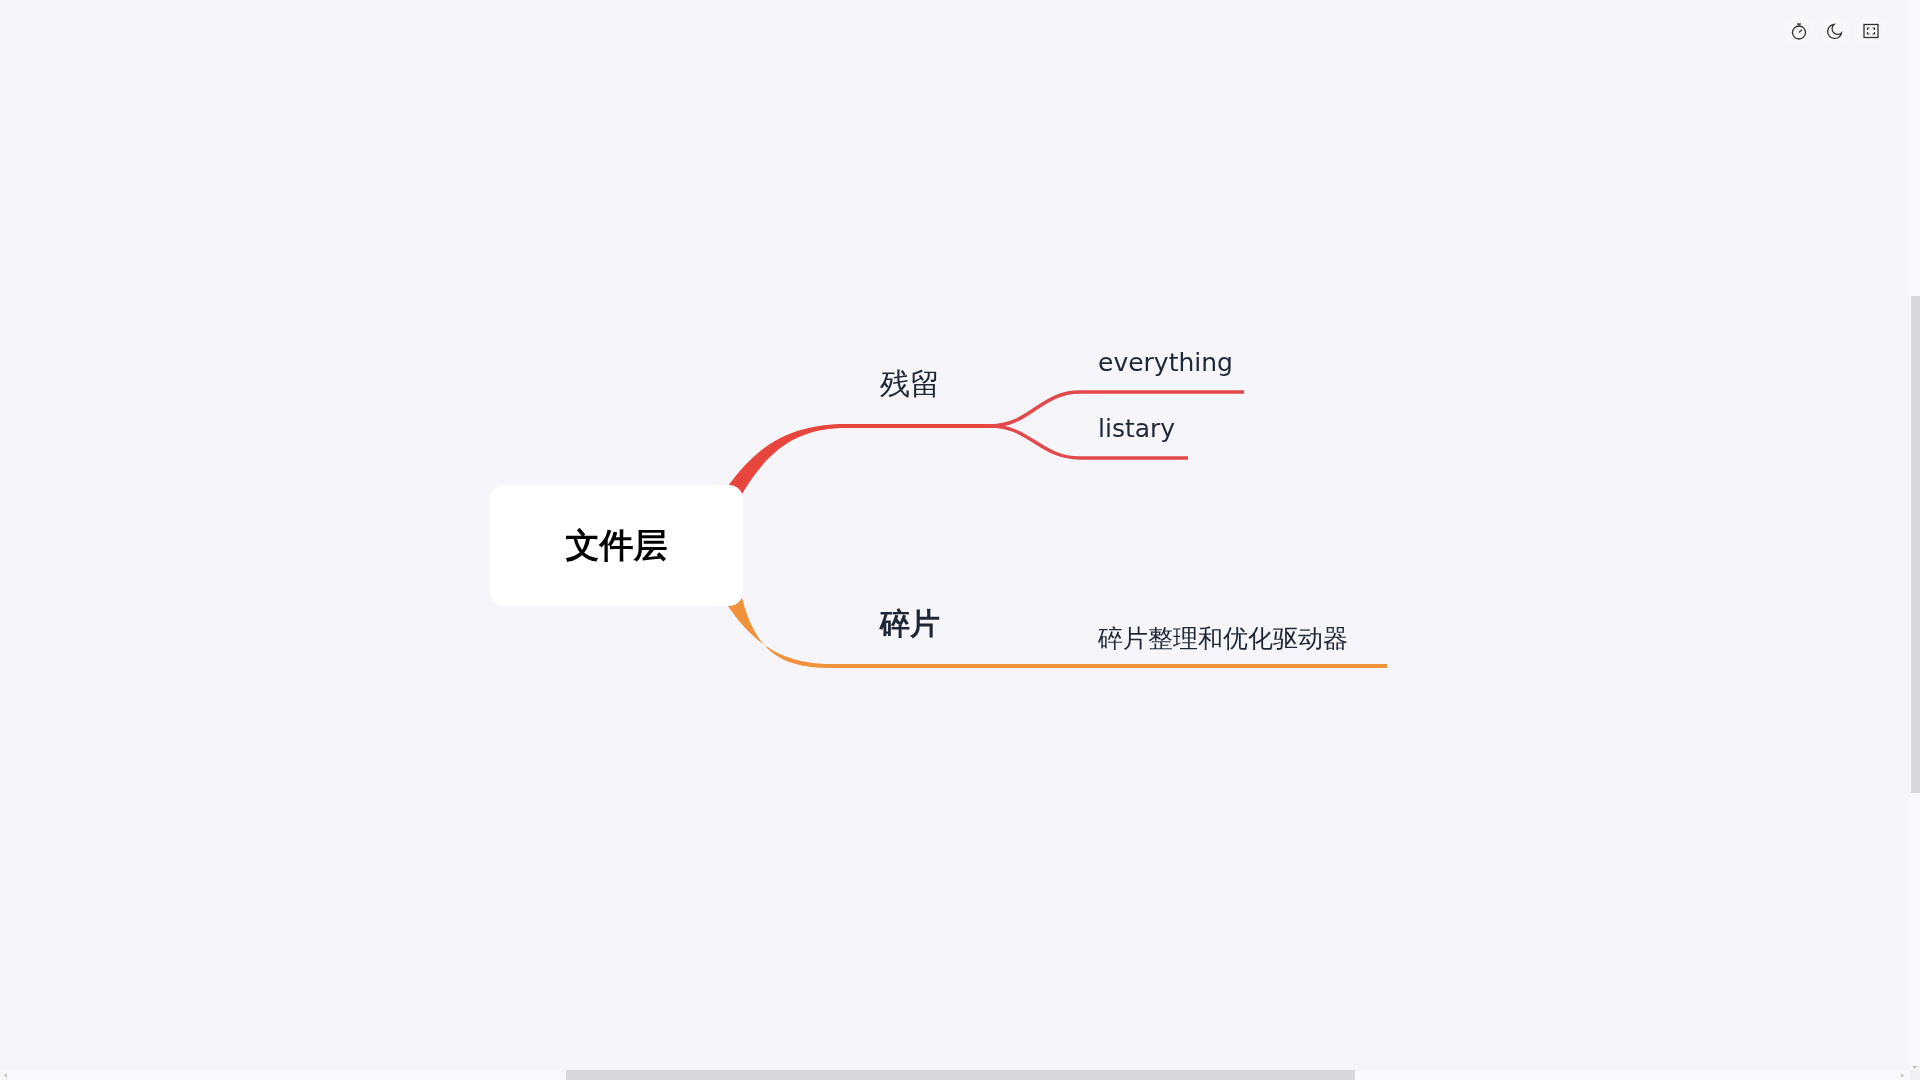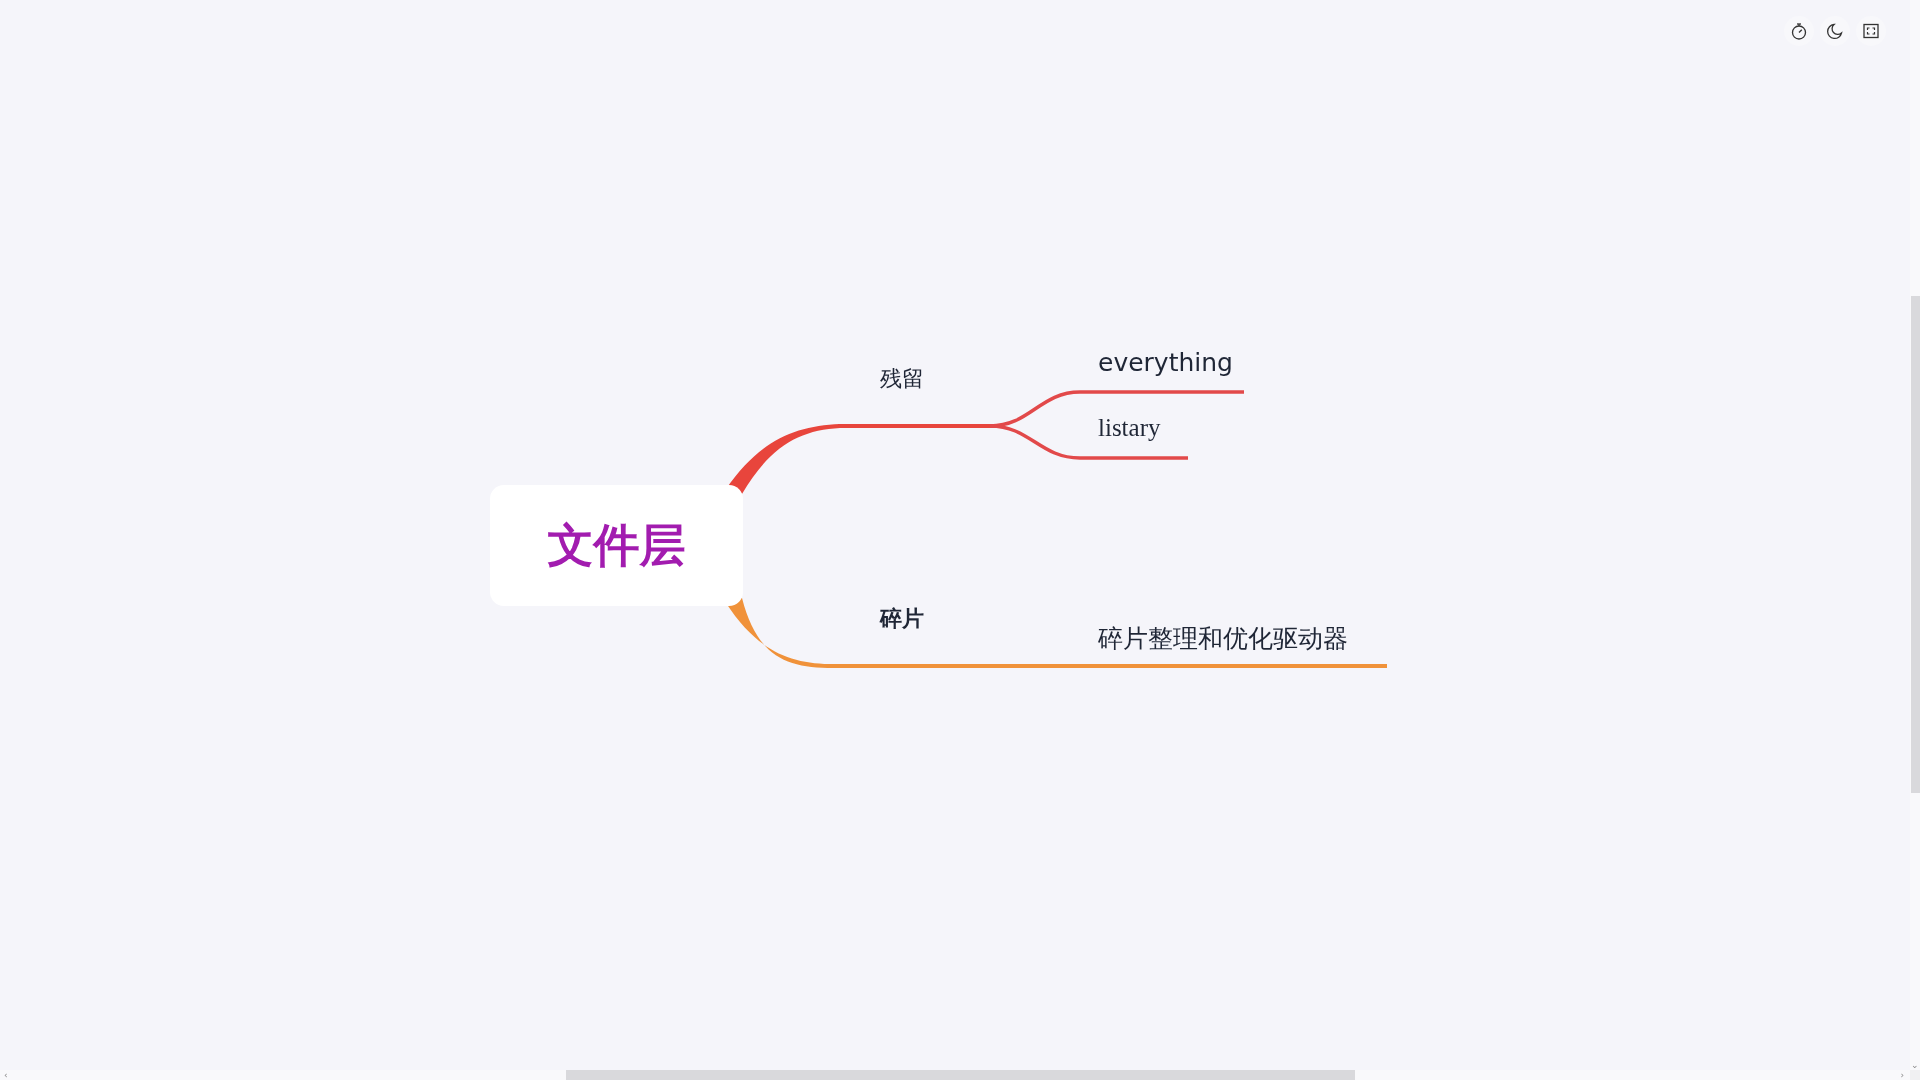--- a/index.html
+++ b/index.html
@@ -1,23 +1,23 @@
 <!DOCTYPE html>
 <html><head>
 <meta charset="utf-8">
 <style>
   html, body { margin:0; padding:0; width:1920px; height:1080px; overflow:hidden; background:#f5f5fa; font-family:"DejaVu Sans","Liberation Sans",sans-serif; }
   .canvas { position:absolute; left:0; top:0; width:1910px; height:1070px; background:#f5f5fa; }
   .toolbar { position:absolute; top:16px; right:24px; display:flex; gap:6px; }
   .tb-btn { width:30px; height:30px; border-radius:50%; background:#f8f8fb; display:flex; align-items:center; justify-content:center; cursor:pointer; }
   .tb-btn svg { width:20px; height:20px; }
   svg.links { position:absolute; left:0; top:0; }
-  .root-node { position:absolute; left:490px; top:485px; width:253px; height:121px; background:#ffffff; border-radius:14px; display:flex; align-items:center; justify-content:center; font-size:46px; font-weight:bold; color:#a21caf; }
+  .root-node { position:absolute; left:490px; top:485px; width:253px; height:121px; background:#ffffff; border-radius:14px; display:flex; align-items:center; justify-content:center; font-size:34px; font-weight:bold; color:#000000; }
   .node-text { position:absolute; color:#1f2636; white-space:nowrap; }
-  .lvl1 { font-size:22px; }
+  .lvl1 { font-size:30px; }
   .lvl2 { font-size:25px; }
   .vscroll { position:absolute; right:0; top:0; width:10px; height:1070px; background:#f9f9fb; }
   .vthumb { position:absolute; left:1px; top:296px; width:9px; height:497px; background:#d9d9dc; }
   .hscroll { position:absolute; left:0; bottom:0; width:1910px; height:10px; background:#f9f9fb; }
   .hthumb { position:absolute; left:566px; top:0; width:789px; height:10px; background:#d9d9dc; }
   .arrow { position:absolute; font-size:9px; color:#888; line-height:10px; }
   .corner { position:absolute; right:0; bottom:0; width:10px; height:10px; background:#f0f0f2; }
 </style>
 </head>
 <body>
@@ -39,21 +39,21 @@
   <div class="root-node">
     <span>文件层</span>
   </div>
 
   <div class="node-text lvl1" style="left:880px; top:364px;">
     <span>残留</span>
   </div>
   <div class="node-text lvl2" style="left:1098px; top:348px;">
     <span>everything</span>
   </div>
-  <div class="node-text lvl2" style="left:1098px; top:414px;font-family:Liberation Serif, serif;">
+  <div class="node-text lvl2" style="left:1098px; top:414px;">
     <span>listary</span>
   </div>
 
   <div class="node-text lvl1" style="left:880px; top:604px;font-weight:bold;">
     <span>碎片</span>
   </div>
   <div class="node-text lvl2" style="left:1098px; top:622px;font-family:Liberation Serif, serif;">
     <span>碎片整理和优化驱动器</span>
   </div>
 

